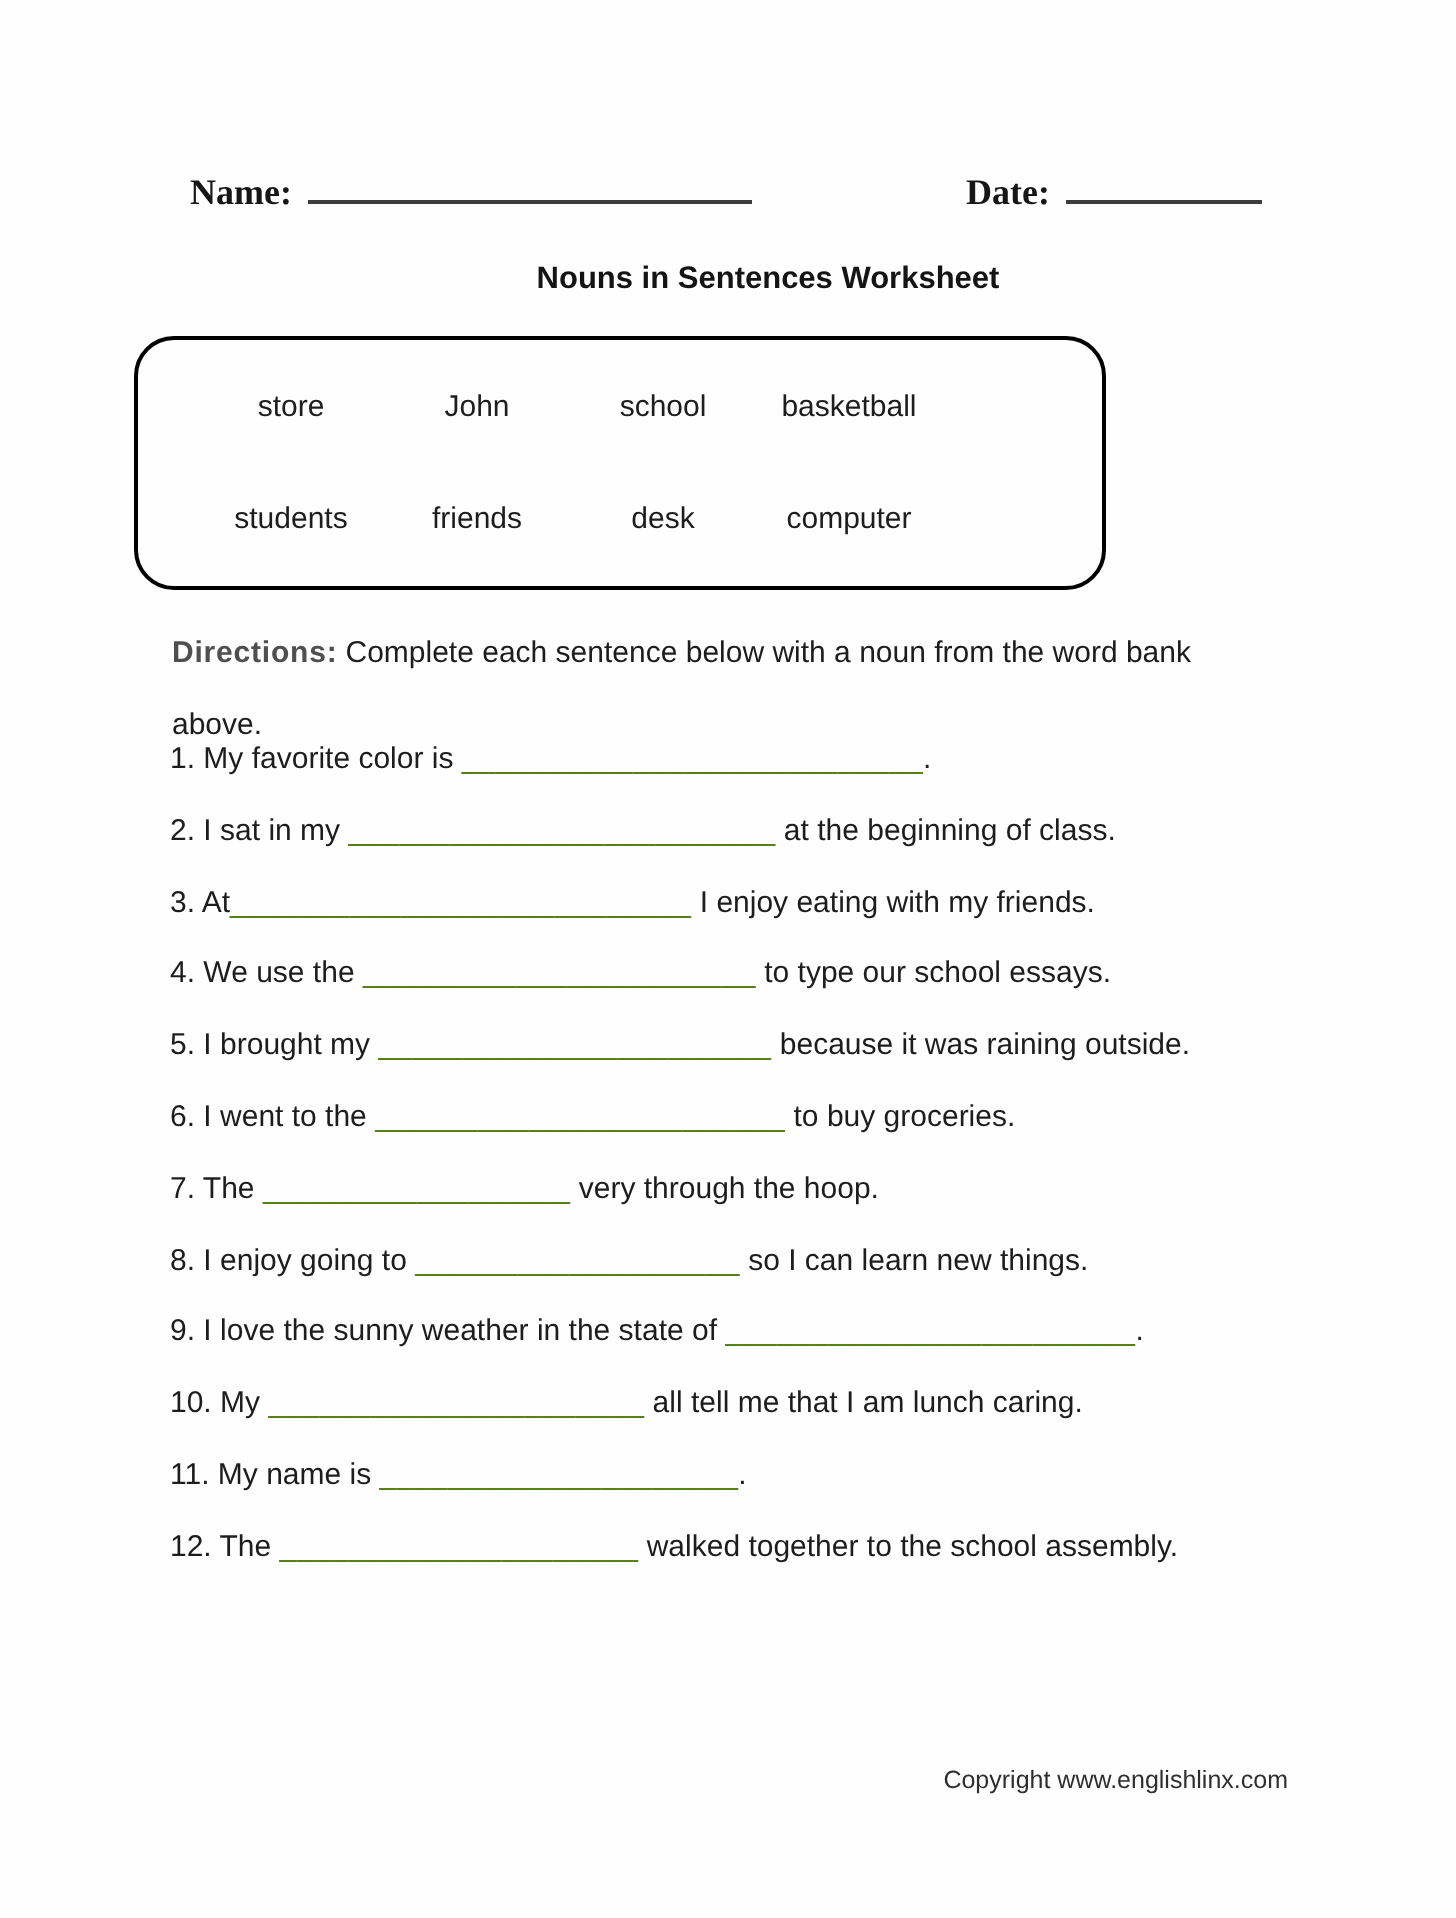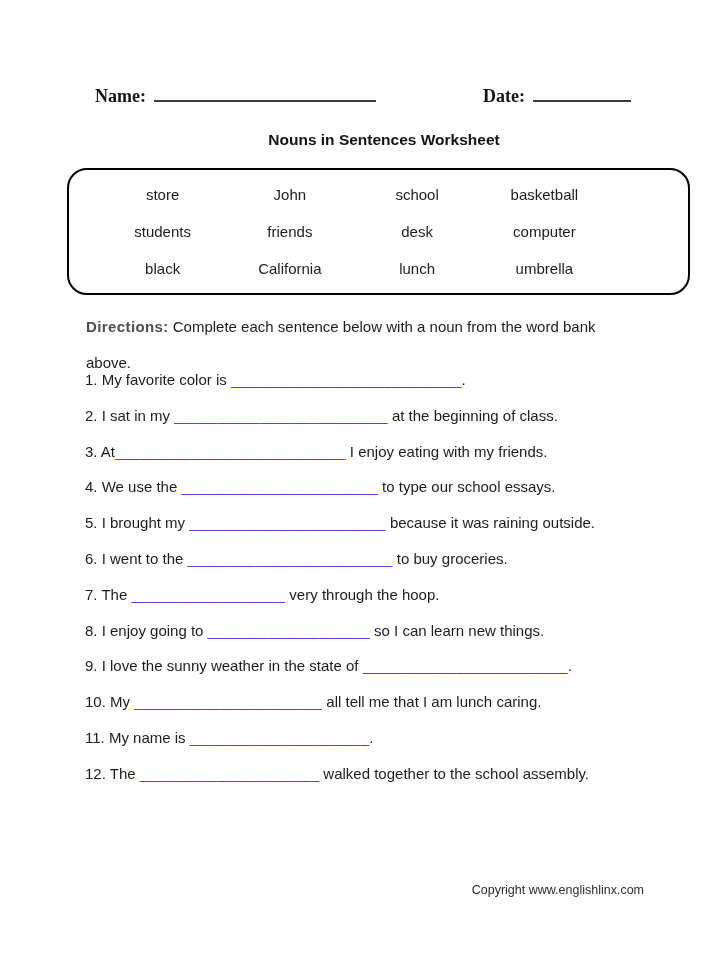--- a/index.html
+++ b/index.html
@@ -57,21 +57,21 @@
     font-size: 15.5px;
     color: #141414;
     margin-left: 20px;
   }
 
   
   .word-bank {
     position: absolute;
     top: 168px;
     left: 67px;
-    width: 623px;
+    width: 486px;
     height: 127px;
     border: 2px solid #000000;
     border-radius: 20px;
     box-sizing: border-box;
     display: flex;
     flex-direction: column;
     justify-content: space-around;
     padding: 6px 80px 6px 30px;
   }
   .word-bank-row {
@@ -115,21 +115,21 @@
   .sentence {
     font-size: 15px;
     line-height: 20px;
     height: 20px;
     margin-bottom: 15.8px;
     white-space: nowrap;
     color: #1d1d1d;
   }
   .sentence .blank {
     letter-spacing: 0.2px;
-    color: #6d28d9;
+    color: #4d7c0f;
   }
 
   
   .copyright {
     position: absolute;
     top: 883px;
     right: 84px;
     font-size: 12.5px;
     color: #2e2e2e;
     margin-left: 24px;
@@ -157,26 +157,20 @@
       <span class="word">John</span>
       <span class="word">school</span>
       <span class="word">basketball</span>
     </div>
     <div class="word-bank-row">
       <span class="word">students</span>
       <span class="word">friends</span>
       <span class="word">desk</span>
       <span class="word">computer</span>
     </div>
-    <div class="word-bank-row">
-      <span class="word">black</span>
-      <span class="word">California</span>
-      <span class="word">lunch</span>
-      <span class="word">umbrella</span>
-    </div>
   </div>
 
   <div class="directions">
     <span class="directions-label">Directions:</span><span>Complete each sentence below with a noun from the word bank above.</span>
   </div>
 
   <ul class="sentences">
     <li class="sentence"><span>1.</span><span> My favorite color is </span><span class="blank">___________________________</span><span>.</span></li>
     <li class="sentence"><span>2.</span><span> I sat in my </span><span class="blank">_________________________</span><span> at the beginning of class.</span></li>
     <li class="sentence"><span>3.</span><span> At</span><span class="blank">___________________________</span><span> I enjoy eating with my friends.</span></li>

